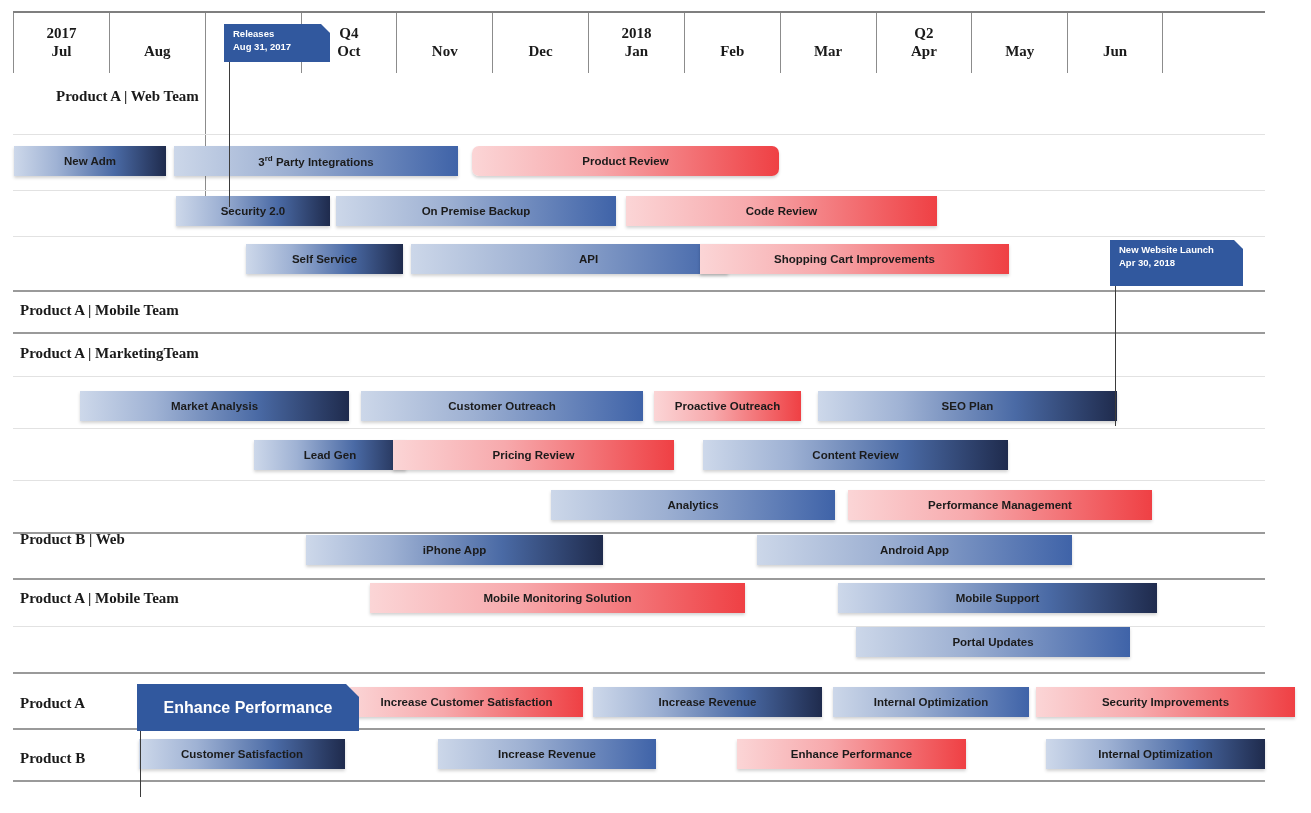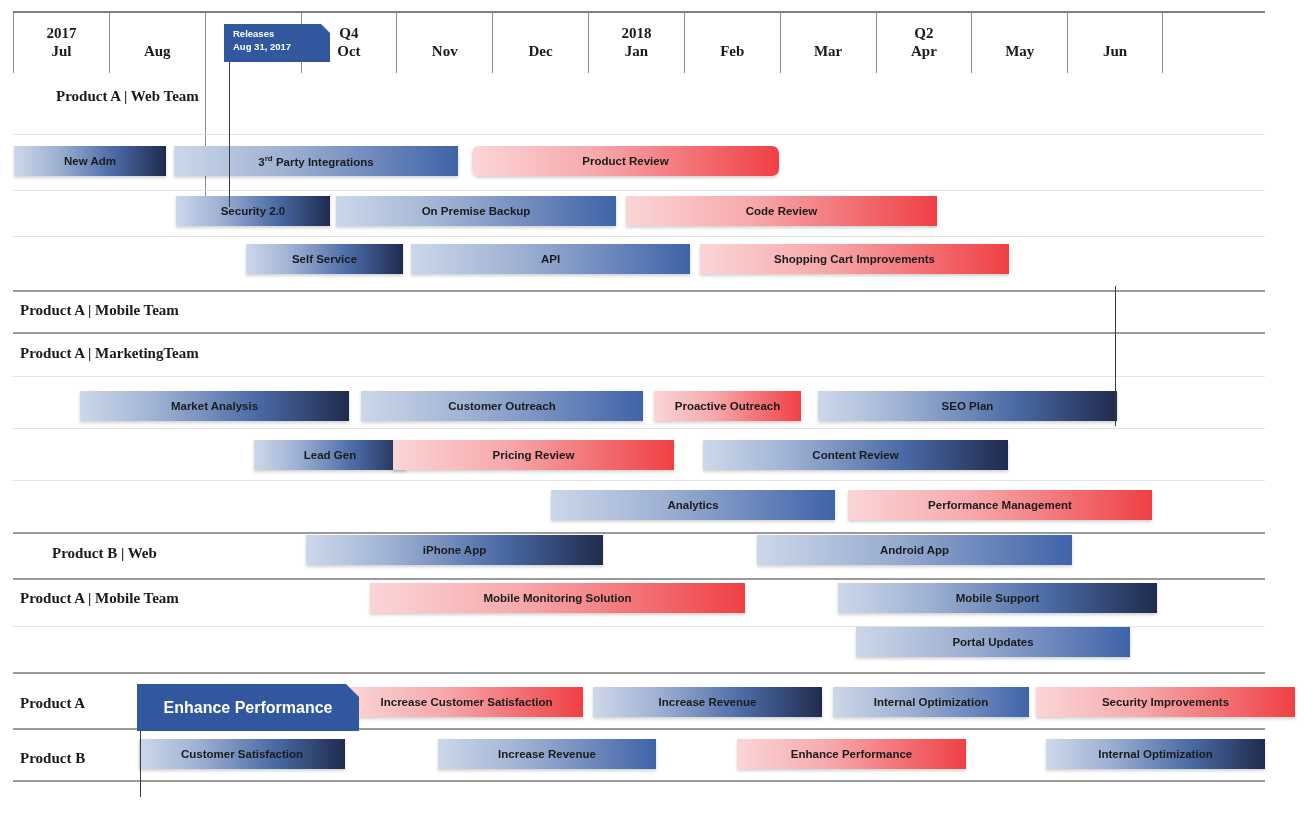--- a/index.html
+++ b/index.html
@@ -164,21 +164,21 @@
       <div class="band thin" style="top: 190px; height: 46px;"></div>
       <div class="band thin" style="top: 236px; height: 50px;"></div>
       <div class="band thick" style="top: 290px; height: 38px;"></div>
       <div class="band-label" style="top: 302px;">Product A | Mobile Team</div>
       <div class="band thick" style="top: 332px; height: 40px;"></div>
       <div class="band-label" style="top: 345px;">Product A | MarketingTeam</div>
       <div class="band thin" style="top: 376px; height: 52px;"></div>
       <div class="band thin" style="top: 428px; height: 52px;"></div>
       <div class="band thin" style="top: 480px; height: 52px;"></div>
       <div class="band thick" style="top: 532px; height: 44px;"></div>
-      <div class="band-label" style="top: 545px; margin-left: 32px;">Product B | Web</div>
+      <div class="band-label" style="top: 531px;">Product B | Web</div>
       <div class="band thick" style="top: 578px; height: 48px;"></div>
       <div class="band-label" style="top: 590px;">Product A | Mobile Team</div>
       <div class="band thin" style="top: 626px; height: 46px;"></div>
       <div class="band thick" style="top: 672px; height: 56px;"></div>
       <div class="band-label" style="top: 695px;">Product A</div>
       <div class="band thick" style="top: 728px; height: 52px;"></div>
       <div class="band-label" style="top: 750px;">Product B</div>
       <div class="band thick" style="top: 780px; height: 2px;"></div>
     </div>
 
@@ -197,21 +197,21 @@
       </div>
       <div class="bar blue2" style="left: 336px; width: 280px; top: 196px;">
         <span>On Premise Backup</span>
       </div>
       <div class="bar red" style="left: 626px; width: 311px; top: 196px;">
         <span>Code Review</span>
       </div>
       <div class="bar blue" style="left: 246px; width: 157px; top: 244px;">
         <span>Self Service</span>
       </div>
-      <div class="bar blue2" style="left: 411px; width: 279px; top: 244px;">
+      <div class="bar blue2" style="left: 411px; width: 279px; top: 244px; padding-left: 38px;">
         <span>API</span>
       </div>
       <div class="bar red" style="left: 700px; width: 309px; top: 244px;">
         <span>Shopping Cart Improvements</span>
       </div>
       <div class="bar blue" style="left: 80px; width: 269px; top: 391px;">
         <span>Market Analysis</span>
       </div>
       <div class="bar blue2" style="left: 361px; width: 282px; top: 391px;">
         <span>Customer Outreach</span>
@@ -277,20 +277,24 @@
         <span>Internal Optimization</span>
       </div>
     </div>
 
   <div class="milestone" id="ms-releases" style="left:224px;top:24px;width:106px;height:38px;">
     <div>Releases</div>
     <div>Aug 31, 2017</div>
   </div>
   <div class="leader" style="left:229px;top:62px;height:145px;"></div>
 
+  <div class="milestone" id="ms-launch" style="left:1110px;top:240px;width:133px;height:46px;">
+    <div>New  Website Launch</div>
+    <div>Apr 30, 2018</div>
+  </div>
   <div class="leader" style="left:1115px;top:286px;height:140px;"></div>
 
   <div class="milestone big" id="ms-enhance" style="left:137px;top:684px;width:222px;height:47px;">
     <span>Enhance Performance</span>
   </div>
   <div class="leader" style="left:140px;top:731px;height:66px;"></div>
 
 </div>
 
 </body></html>

